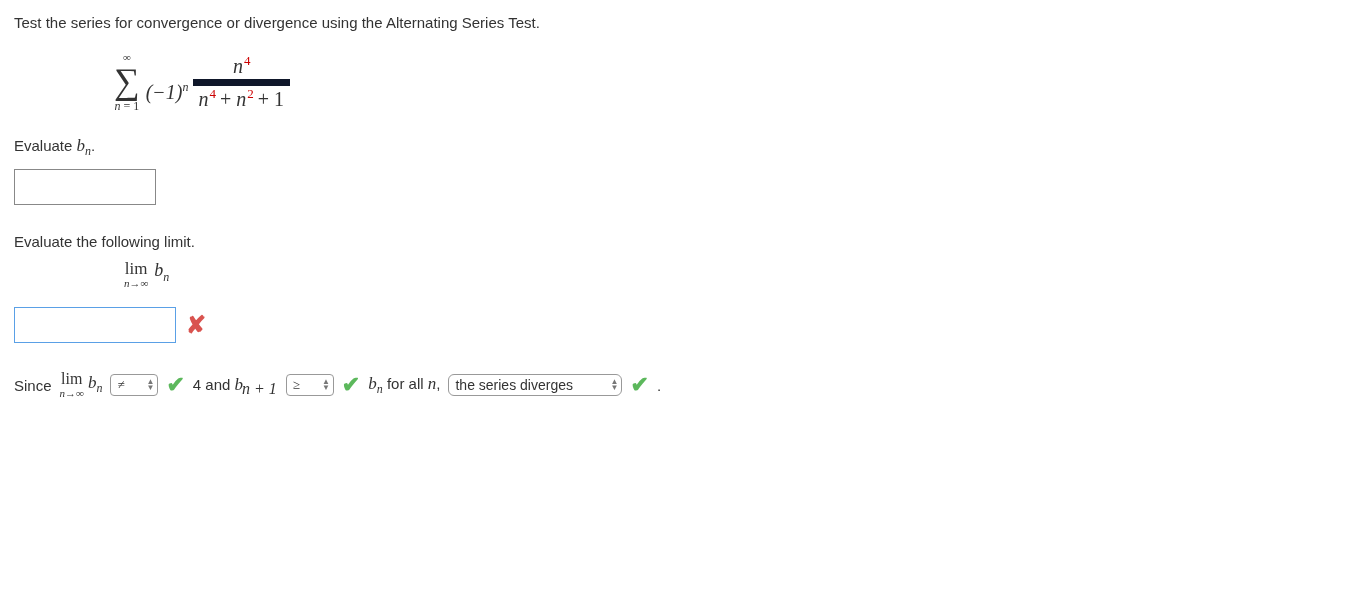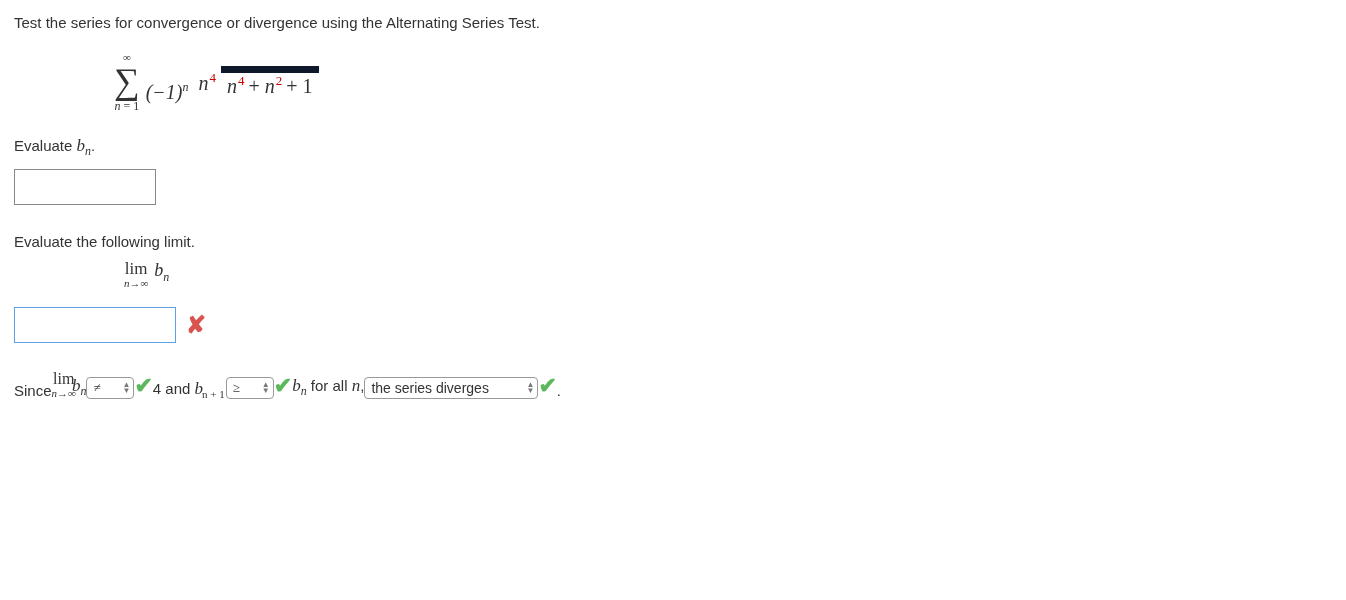--- a/index.html
+++ b/index.html
@@ -45,21 +45,21 @@
   .term-part {
     display: inline-block;
     margin-top: 19px;
   }
   .sup-exp {
     font-size: 12px;
     vertical-align: super;
   }
   .fraction {
     display: inline-flex;
-    flex-direction: row;
+    flex-direction: column;
     align-items: center;
     vertical-align: middle;
     margin-left: 4px;
   }
   .frac-top, .frac-bot {
     padding: 1px 6px;
     line-height: 1.2;
   }
   .frac-bot {
     border-top: 7px solid #0f172a;
@@ -125,22 +125,23 @@
     font-size: 24px;
     font-weight: bold;
   }
   .icon-check {
     color: #5cb85c;
     font-size: 22px;
     font-weight: bold;
   }
   .final-line {
     display: flex;
-    align-items: flex-end;
+    align-items: center;
     flex-wrap: wrap;
+    gap: 8px;
     font-size: 15px;
   }
   .inline-lim {
     display: inline-flex;
     flex-direction: column;
     align-items: center;
     font-family: "Times New Roman", serif;
     font-size: 16px;
   }
   .inline-lim .top{line-height:1;}
@@ -155,40 +156,42 @@
     font-family: "Times New Roman", serif;
     min-width: 24px;
     display: inline-flex;
     align-items: center;
     height: 18px;
   }
   .dd-select.wide {
     min-width: 150px;
     font-family: Verdana, sans-serif;
     font-size: 14px;
+    border-radius: 6px;
   }
   .dd-arrows {
     position: absolute;
     right: 3px;
     top: 50%;
     transform: translateY(-50%);
     color: #777;
     font-size: 8px;
     display: flex;
     flex-direction: column;
     line-height: 0.7;
   }
   .math-txt {
     font-family: "Times New Roman", serif;
     font-style: italic;
     font-size: 17px;
   }
   .sub-group {
     font-family: "Times New Roman", serif;
-    font-size: 11px;
+    font-size: 16px;
+    font-style: italic;
     position: relative;
     left: -1px;
     top: 4px;
   }
 </style>
 </head>
 <body>
 
 <div class="prompt-line">Test the series for convergence or divergence using the Alternating Series Test.</div>
 

